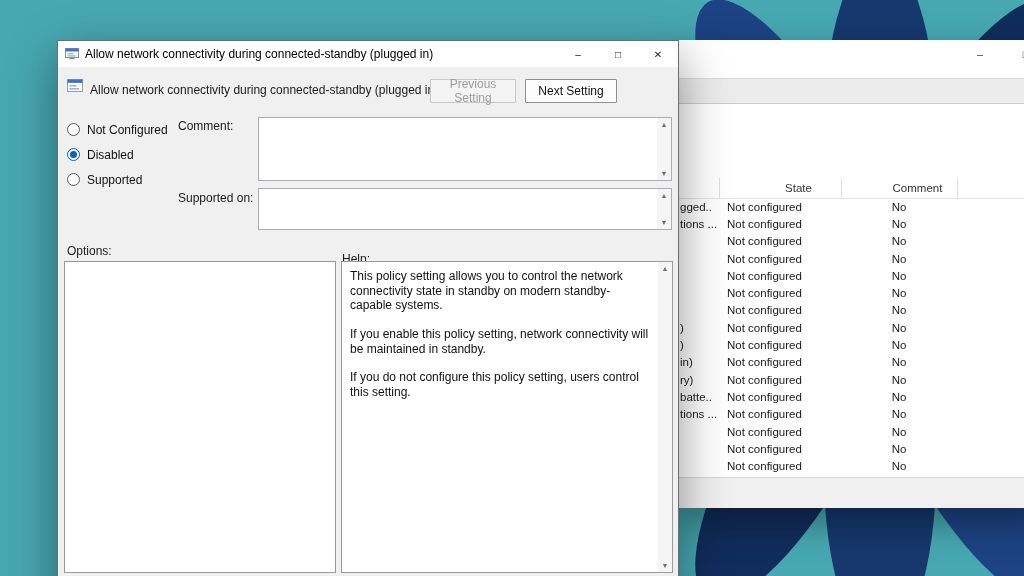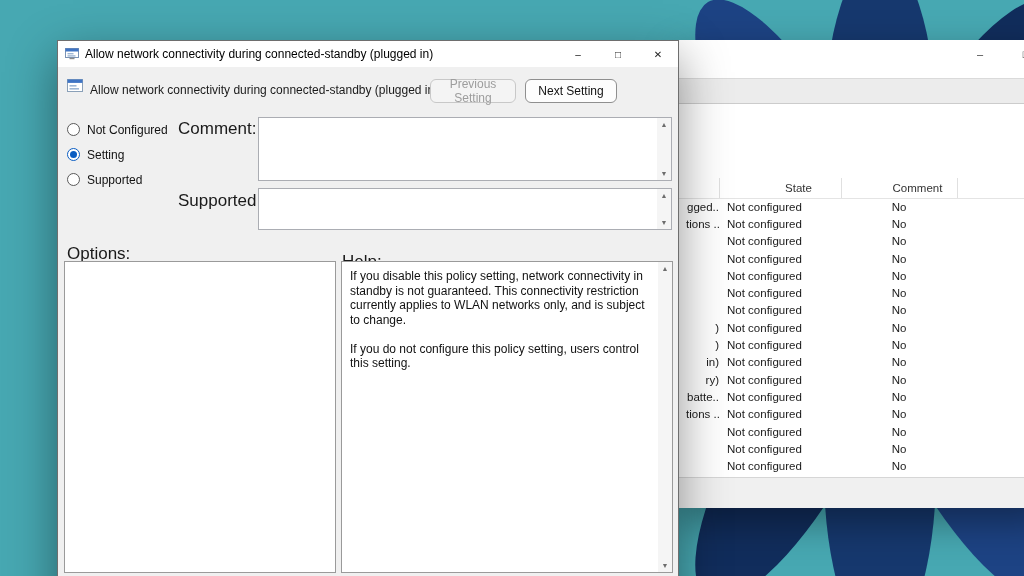--- a/index.html
+++ b/index.html
@@ -21,51 +21,51 @@
   .gp-toolbar{height:24px;background:#ececec;border-top:1px solid #dadada;border-bottom:1px solid #cccccc;}
   .gp-content{position:absolute;top:104px;bottom:30px;left:0;right:0;background:#ffffff;overflow:hidden;}
   .gp-listheader{position:absolute;top:34px;left:0;right:0;height:20px;
                  display:grid;grid-template-columns:40px 122px 116px 1fr;
                  border-bottom:1px solid #e4e4e4;font-size:11.5px;color:#333;}
   .gp-listheader .hcell{display:flex;align-items:center;justify-content:center;border-left:1px solid #e0e0e0;padding-left:36px;}
   .gp-listheader .hcell:first-child{border-left:none;}
   .gp-rows{position:absolute;top:54px;left:0;right:0;bottom:0;overflow:hidden;
            font-size:11.5px;color:#1b1b1b;}
   .gp-row{display:grid;grid-template-columns:40px 122px 116px;height:17.3px;align-items:center;white-space:nowrap;}
-  .gp-row .frag{overflow:hidden;padding-left:7px;text-align:right;}
+  .gp-row .frag{overflow:hidden;padding-left:1px;}
   .gp-row .st{padding-left:8px;}
   .gp-row .cm{text-align:center;}
   .gp-statusbar{position:absolute;left:0;right:0;bottom:0;height:30px;background:#f0f0f0;
                 border-top:1px solid #d6d6d6;}
 
   
   .dialog{position:absolute;left:57px;top:40px;width:622px;height:600px;background:#f0f0f0;
           border:1px solid #6e6e6e;box-shadow:0 16px 46px rgba(0,0,0,.42);box-sizing:border-box;}
   .dlg-titlebar{position:absolute;left:0;top:0;right:0;height:26px;background:#ffffff;
                 display:flex;align-items:center;padding-left:7px;box-sizing:border-box;}
   .dlg-title{font-size:12px;color:#000;margin-left:6px;white-space:nowrap;}
   .dlg-caption{position:absolute;right:0;top:0;height:26px;display:flex;}
   .dlg-caption-btn{width:40px;height:26px;display:flex;align-items:center;justify-content:center;
                    font-size:10px;color:#222;}
   .dlg-hdr-icon{position:absolute;left:9px;top:37px;}
   .dlg-hdr-title{position:absolute;left:32px;top:42px;font-size:12px;color:#1a1a1a;white-space:nowrap;}
   .btn{position:absolute;height:24px;font-size:12px;display:flex;align-items:center;justify-content:center;
-       box-sizing:border-box;border-radius:6px;}
+       box-sizing:border-box;border-radius:1px;}
   .btn-prev{left:372px;top:38px;width:86px;background:#f4f4f4;border:1px solid #c8c8c8;color:#9d9d9d;}
   .btn-next{left:467px;top:38px;width:92px;background:#fdfdfd;border:1px solid #8f8f8f;color:#111;text-align:center;}
 
   .radio-group{position:absolute;left:9px;top:76px;}
   .radio-item{display:flex;align-items:center;height:25px;font-size:12px;color:#111;cursor:default;}
   .radio-circle{width:11px;height:11px;border-radius:50%;border:1px solid #5a5a5a;background:#fff;
                 display:inline-block;margin-right:7px;position:relative;flex:0 0 auto;}
   .radio-circle.selected{border-color:#0a5dc2;}
   .radio-circle.selected::after{content:"";position:absolute;left:2px;top:2px;right:2px;bottom:2px;
                 border-radius:50%;background:#0a5dc2;}
 
-  .lbl{position:absolute;font-size:17px;color:#1a1a1a;white-space:nowrap;}
+  .lbl{position:absolute;font-size:12px;color:#1a1a1a;white-space:nowrap;}
   .lbl-comment{left:120px;top:78px;}
   .lbl-supported{left:120px;top:150px;}
   .lbl-options{left:9px;top:203px;}
   .lbl-help{left:284px;top:211px;}
 
   .boxed{position:absolute;background:#ffffff;border:1px solid #abadb3;box-sizing:border-box;}
   .comment-box{left:200px;top:76px;width:414px;height:64px;font-size:12px;color:#111;}
   .supported-box{left:200px;top:147px;width:414px;height:42px;font-size:12px;color:#111;}
   .box-text{position:absolute;left:6px;top:4px;right:18px;}
   .vscroll{position:absolute;right:0;top:0;bottom:0;width:14px;background:#f5f5f5;}
@@ -239,21 +239,21 @@
     <button class="btn btn-prev">Previous Setting</button>
     <button class="btn btn-next">Next Setting</button>
 
     <div class="radio-group">
         <div class="radio-item">
           <span class="radio-circle"></span>
           <span>Not Configured</span>
         </div>
         <div class="radio-item">
           <span class="radio-circle selected"></span>
-          <span>Setting</span>
+          <span>Disabled</span>
         </div>
         <div class="radio-item">
           <span class="radio-circle"></span>
           <span>Supported</span>
         </div>
       </div>
 
     <span class="lbl lbl-comment">Comment:</span>
     <div class="boxed comment-box">
       <span class="box-text"></span>
@@ -271,21 +271,22 @@
       </span>
     </div>
 
     <span class="lbl lbl-options">Options:</span>
     <span class="lbl lbl-help">Help:</span>
 
     <div class="boxed options-panel"></div>
 
     <div class="boxed help-panel">
       <div class="help-text">
-          <p>If you disable this policy setting, network connectivity in standby is not guaranteed. This connectivity restriction currently applies to WLAN networks only, and is subject to change.</p>
+          <p>This policy setting allows you to control the network connectivity state in standby on modern standby-capable systems.</p>
+          <p>If you enable this policy setting, network connectivity will be maintained in standby.</p>
           <p>If you do not configure this policy setting, users control this setting.</p>
         </div>
       <span class="vscroll">
         <span class="arr up">▲</span>
         <span class="arr down">▼</span>
       </span>
     </div>
   </div>
 
 </div>

